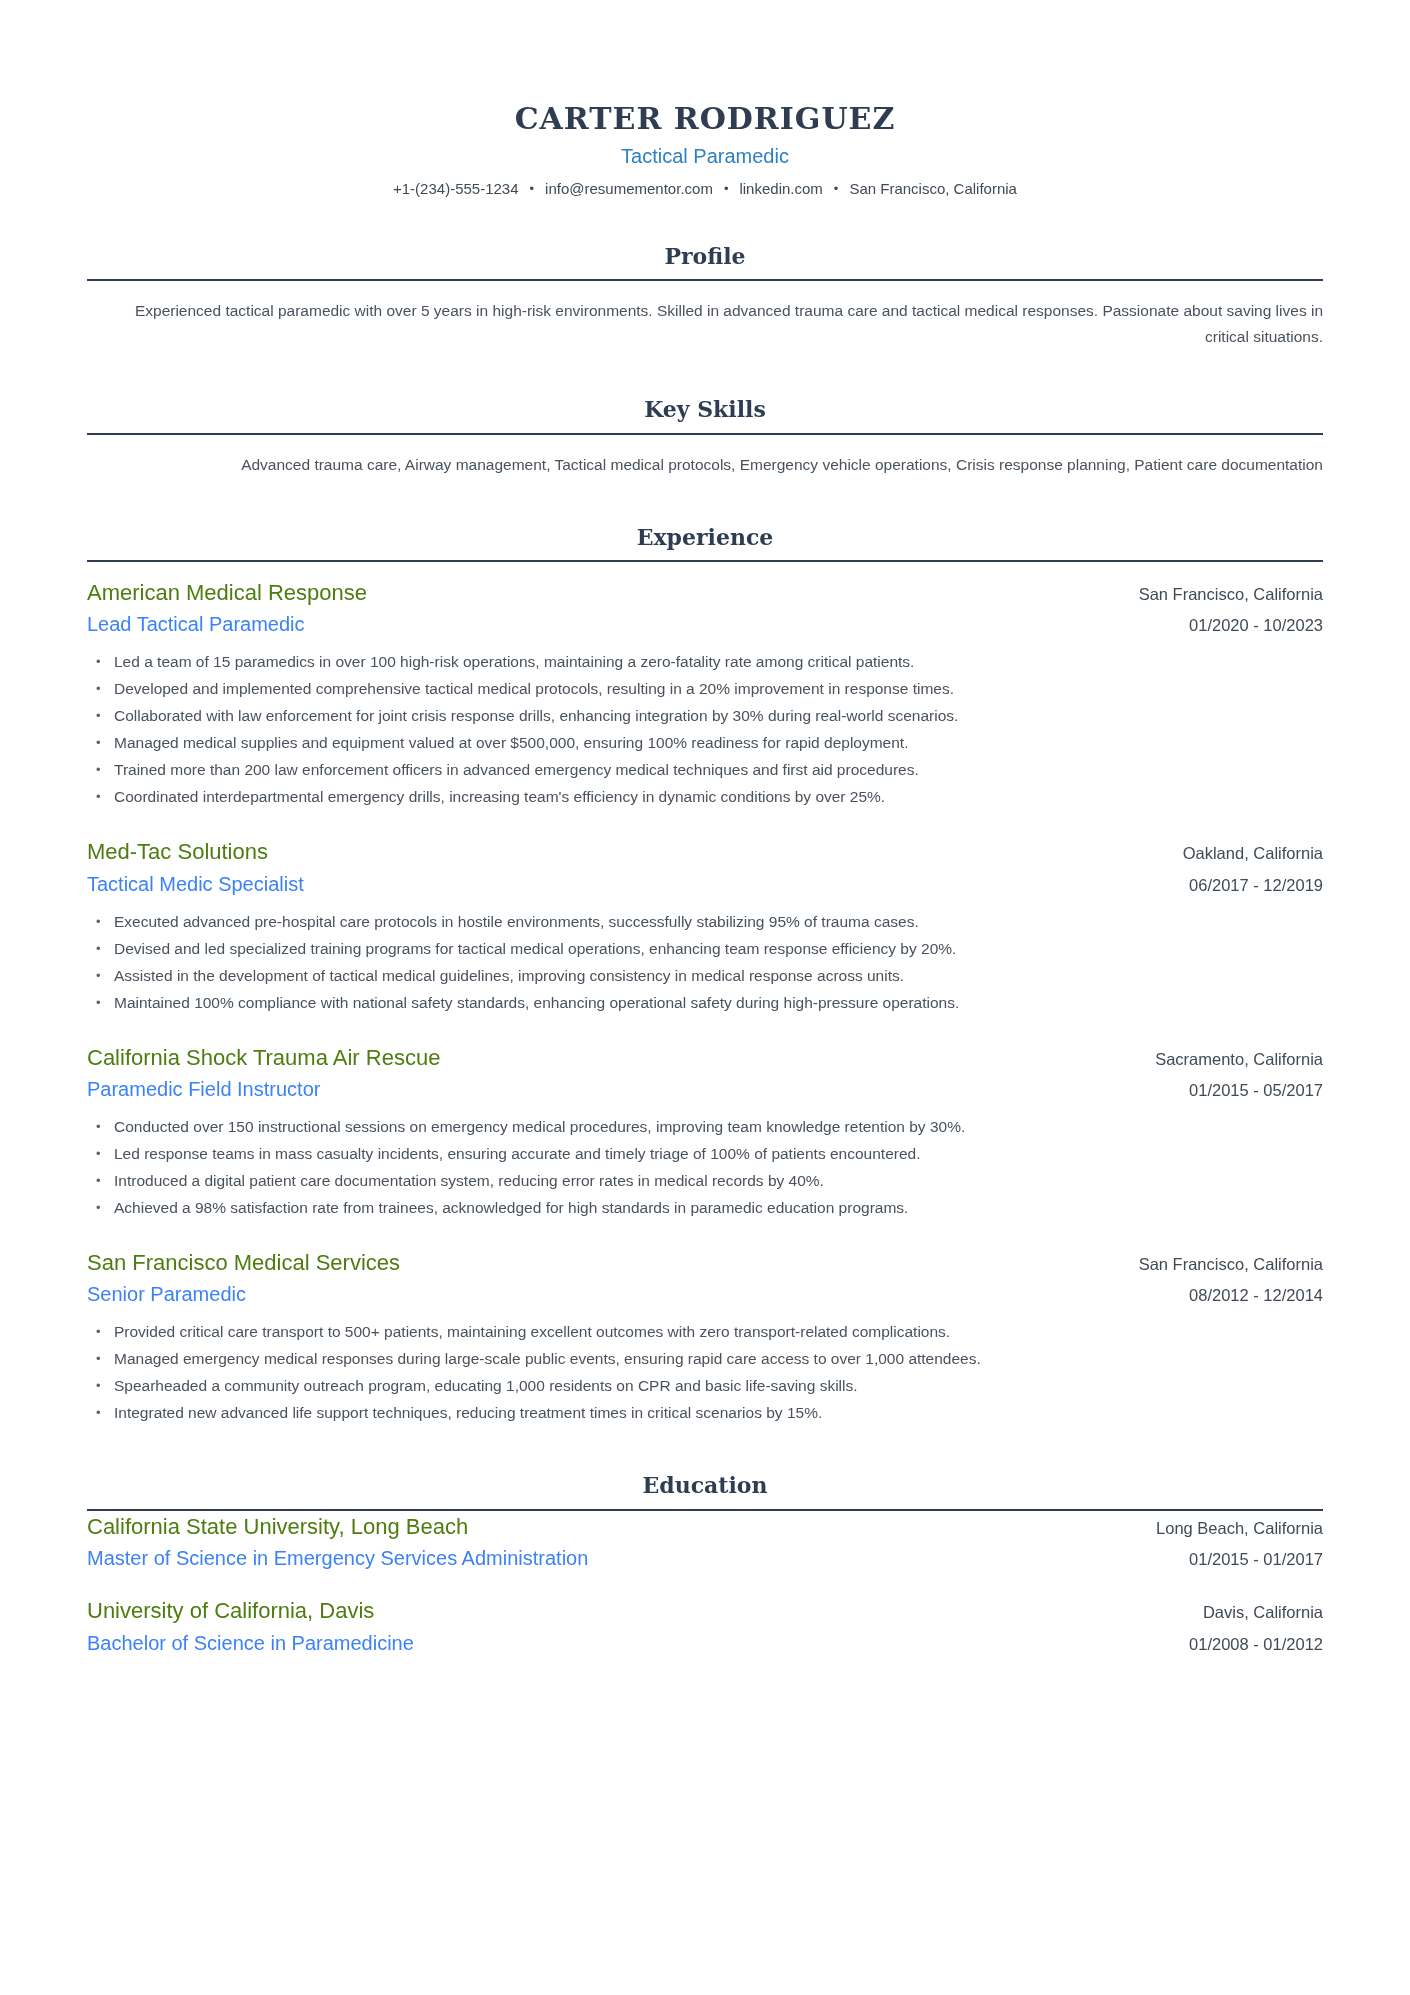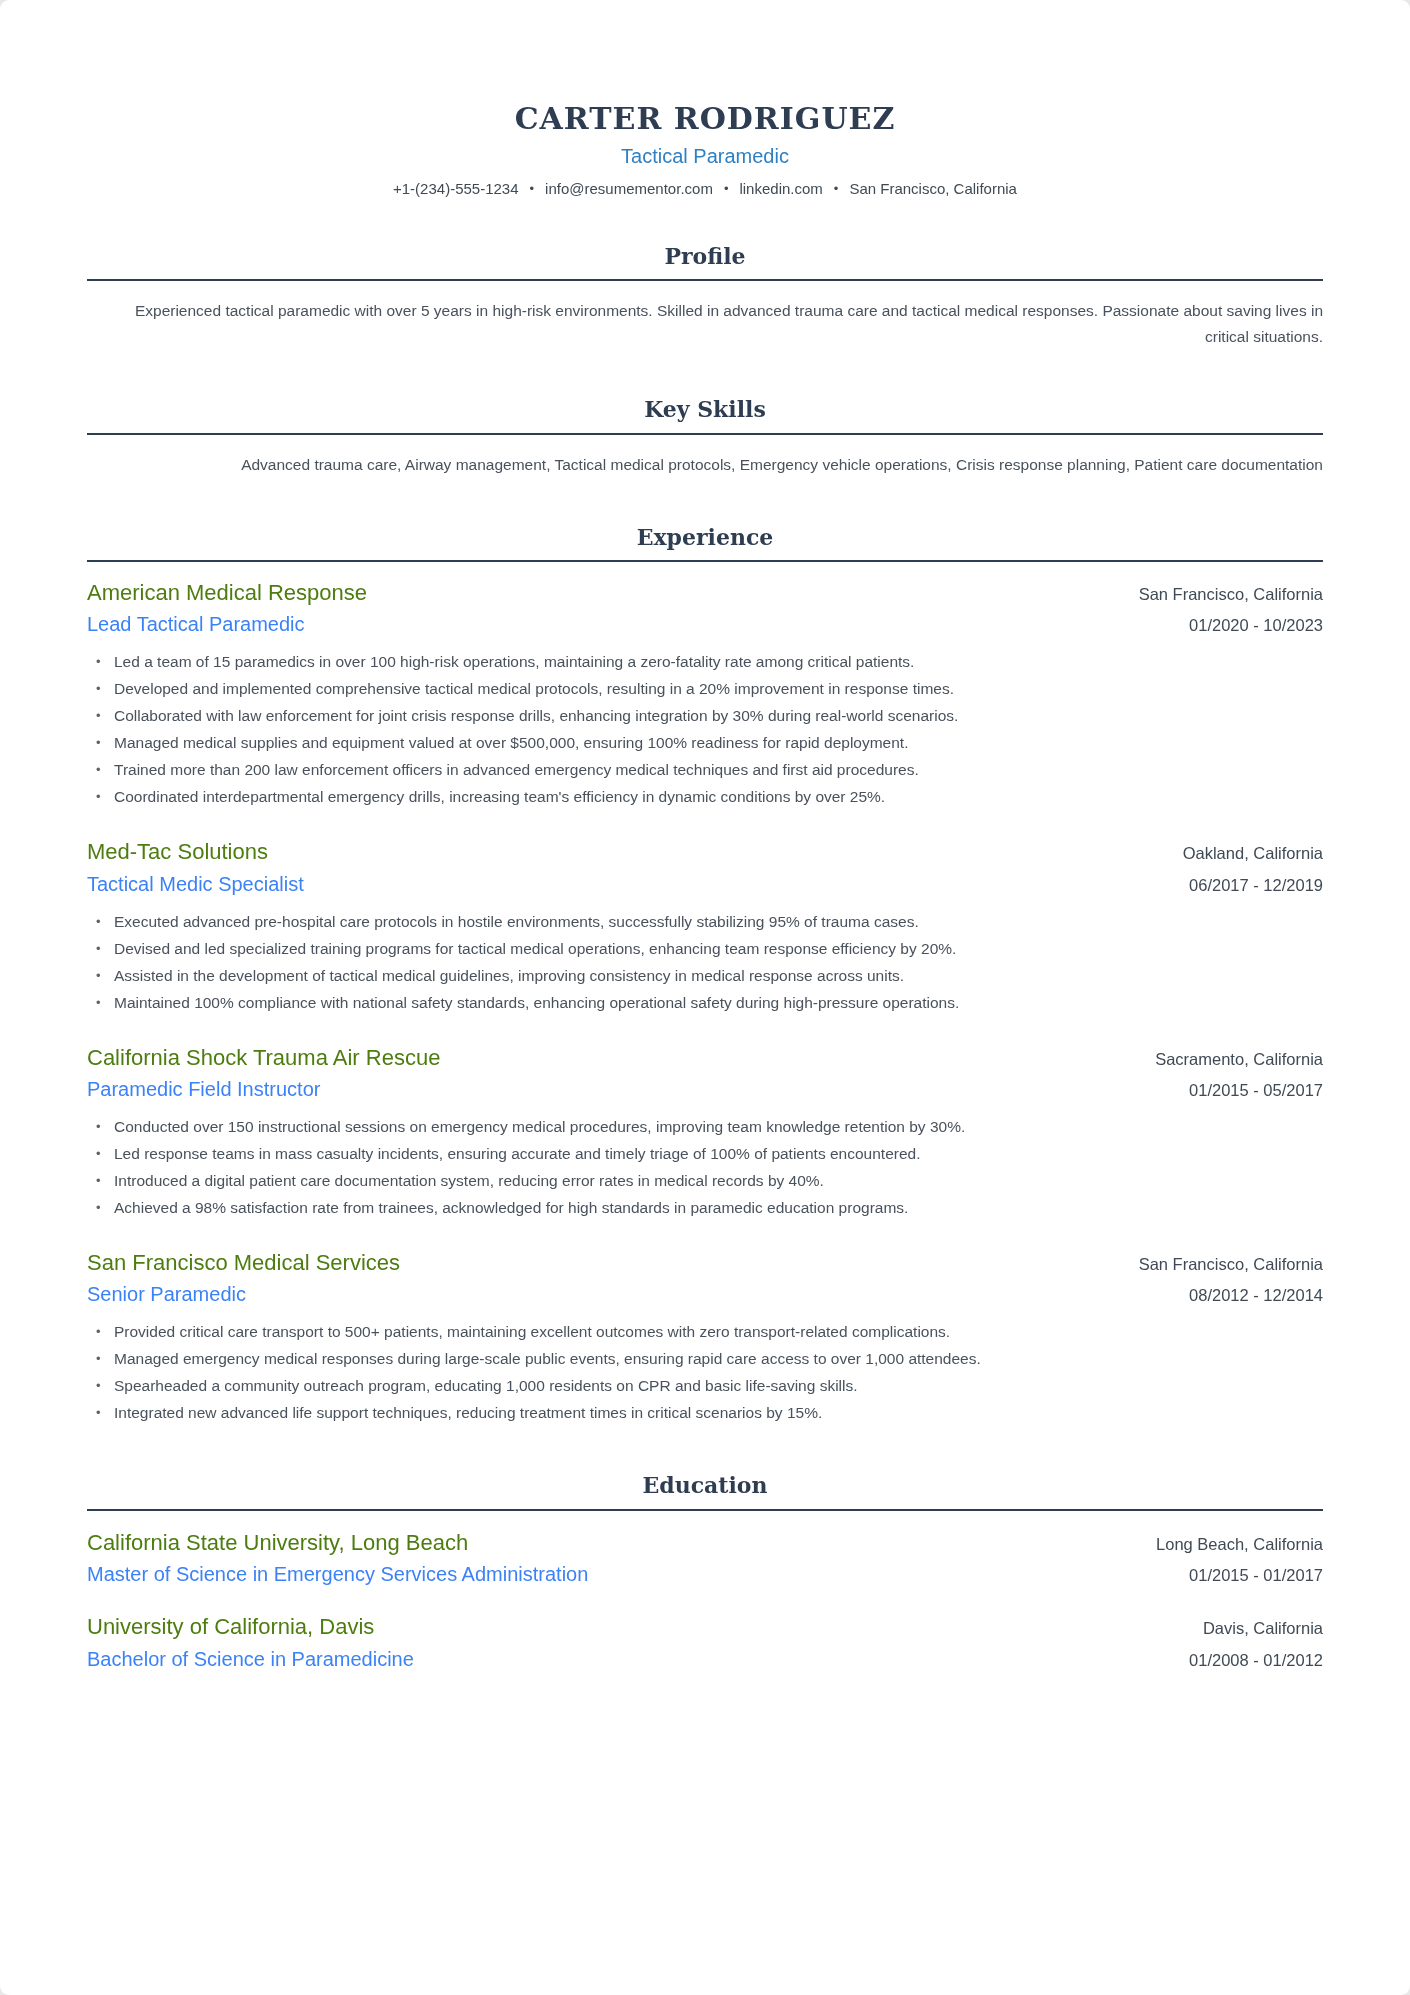--- a/index.html
+++ b/index.html
@@ -7,21 +7,20 @@
   .page {
     position: relative;
     width: 1410px;
     height: 1995px;
     margin: 0 auto;
     background: #ffffff;
     padding: 104px 87px 0 87px;
     font-family: "Liberation Sans", sans-serif;
     color: #49525c;
     overflow: hidden;
-    border-radius: 9px;
   }
   
   .hdr { text-align: center; }
   .hdr h1 {
     font-family: "DejaVu Serif", serif;
     font-size: 30px;
     font-weight: 700;
     letter-spacing: 1px;
     line-height: 1;
     color: #2e3d51;
@@ -96,21 +95,21 @@
   }
   .bullets li::before {
     content: "\2022";
     position: absolute;
     left: 9px;
     top: 0;
     font-size: 13px;
     line-height: 27px;
     color: #5a646e;
   }
-  .edu-entry { margin-top: 19px; }
+  .edu-entry { margin-top: 3px; }
   .edu-entry + .edu-entry { margin-top: 28px; }
   
   .footer {
     position: absolute;
     left: 87px;
     right: 80px;
     bottom: 88px;
     display: flex;
     justify-content: space-between;
     align-items: center;

